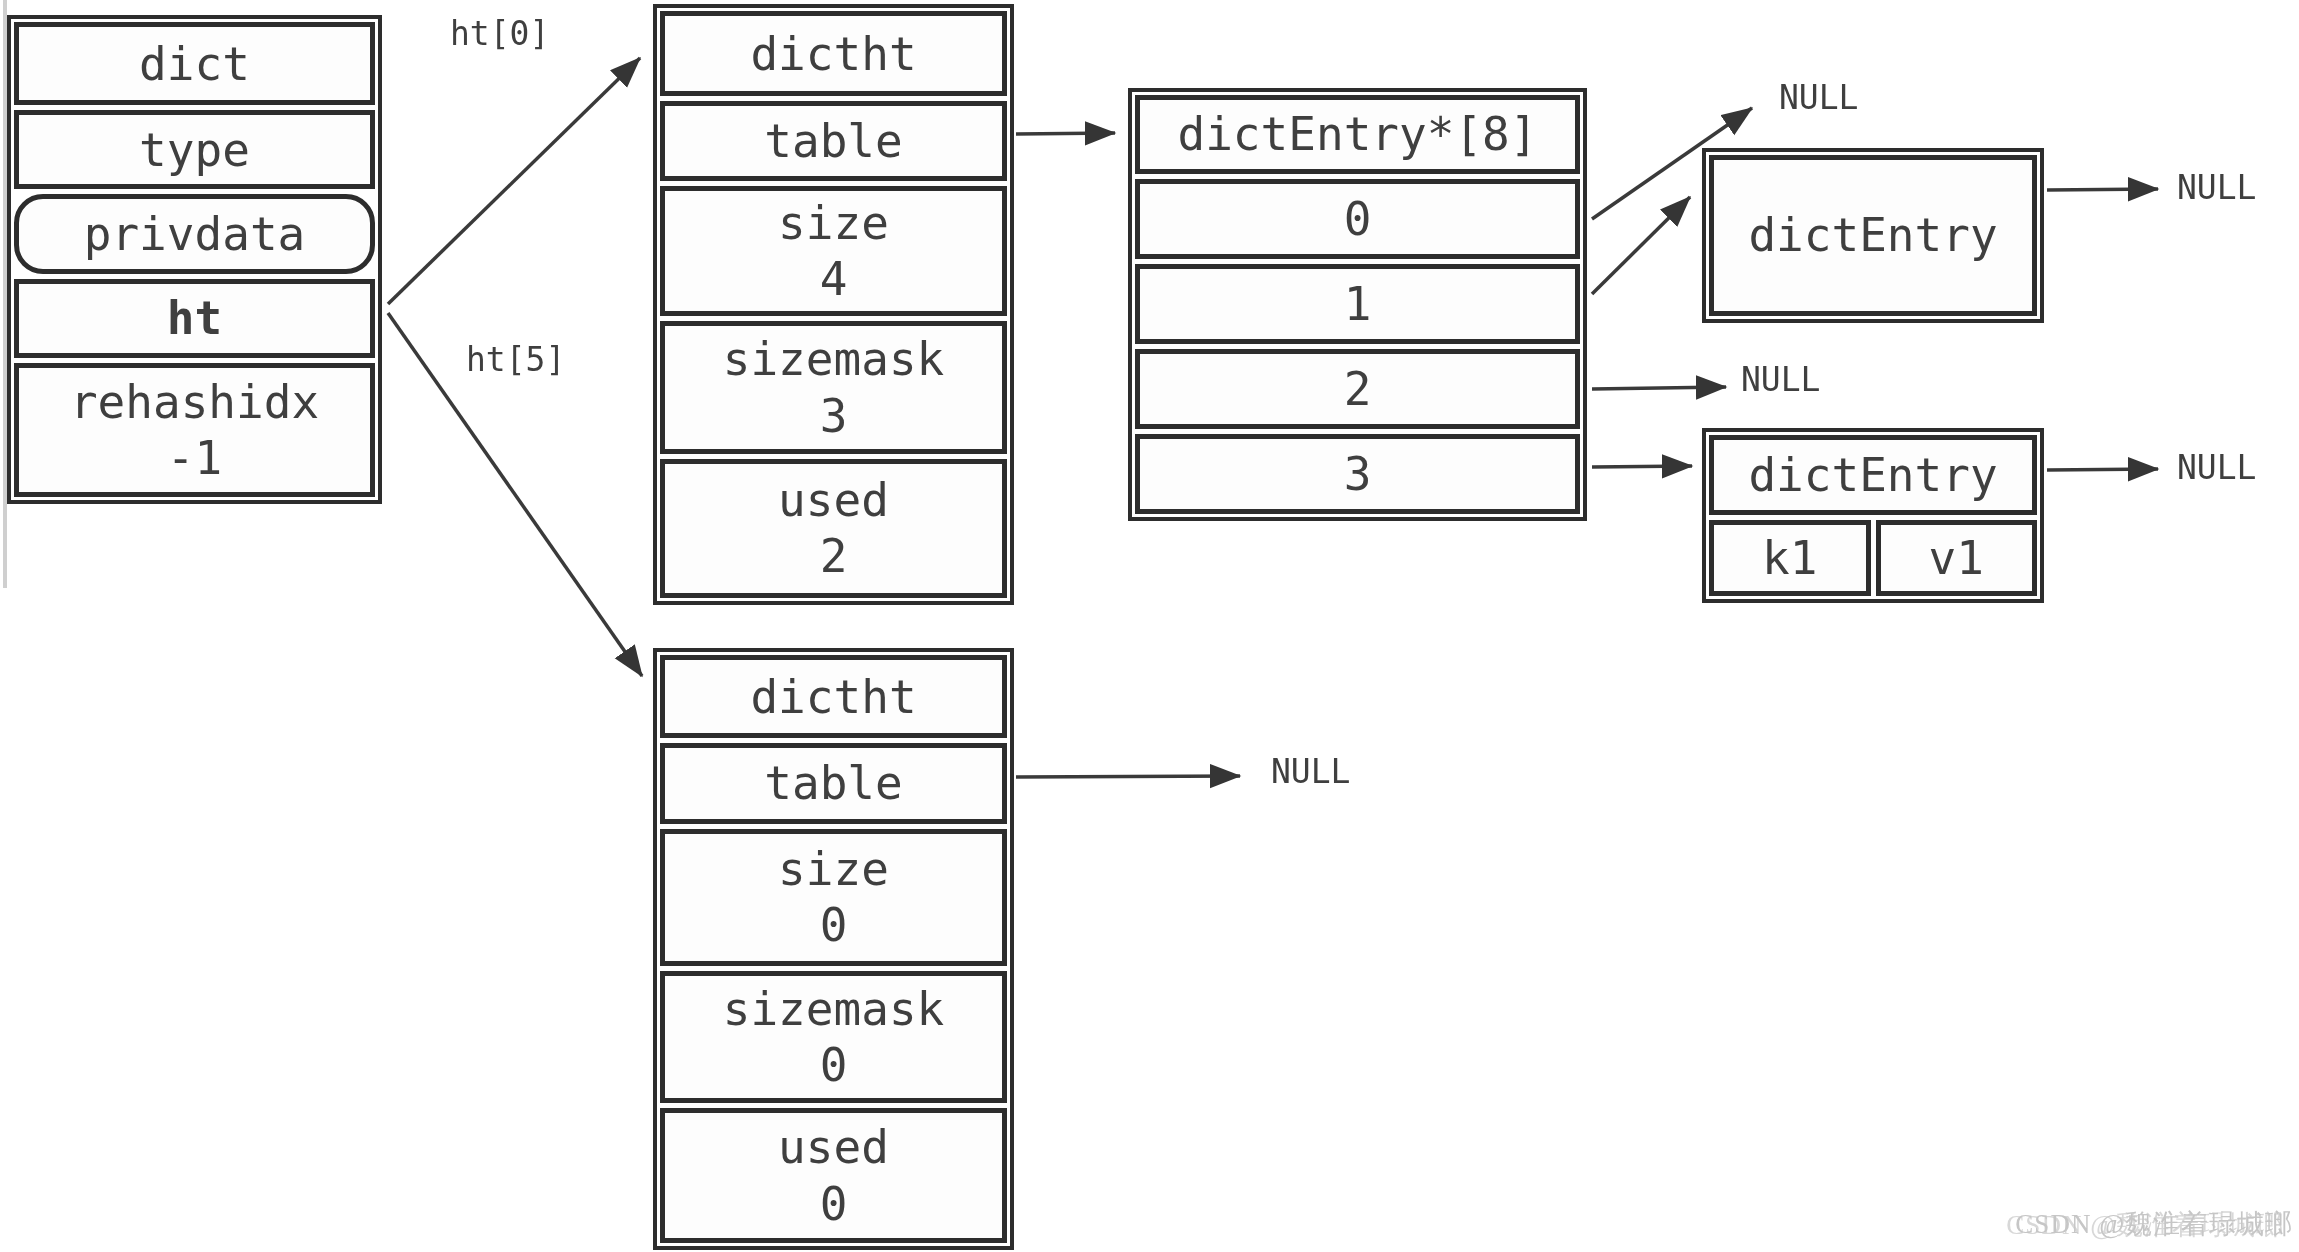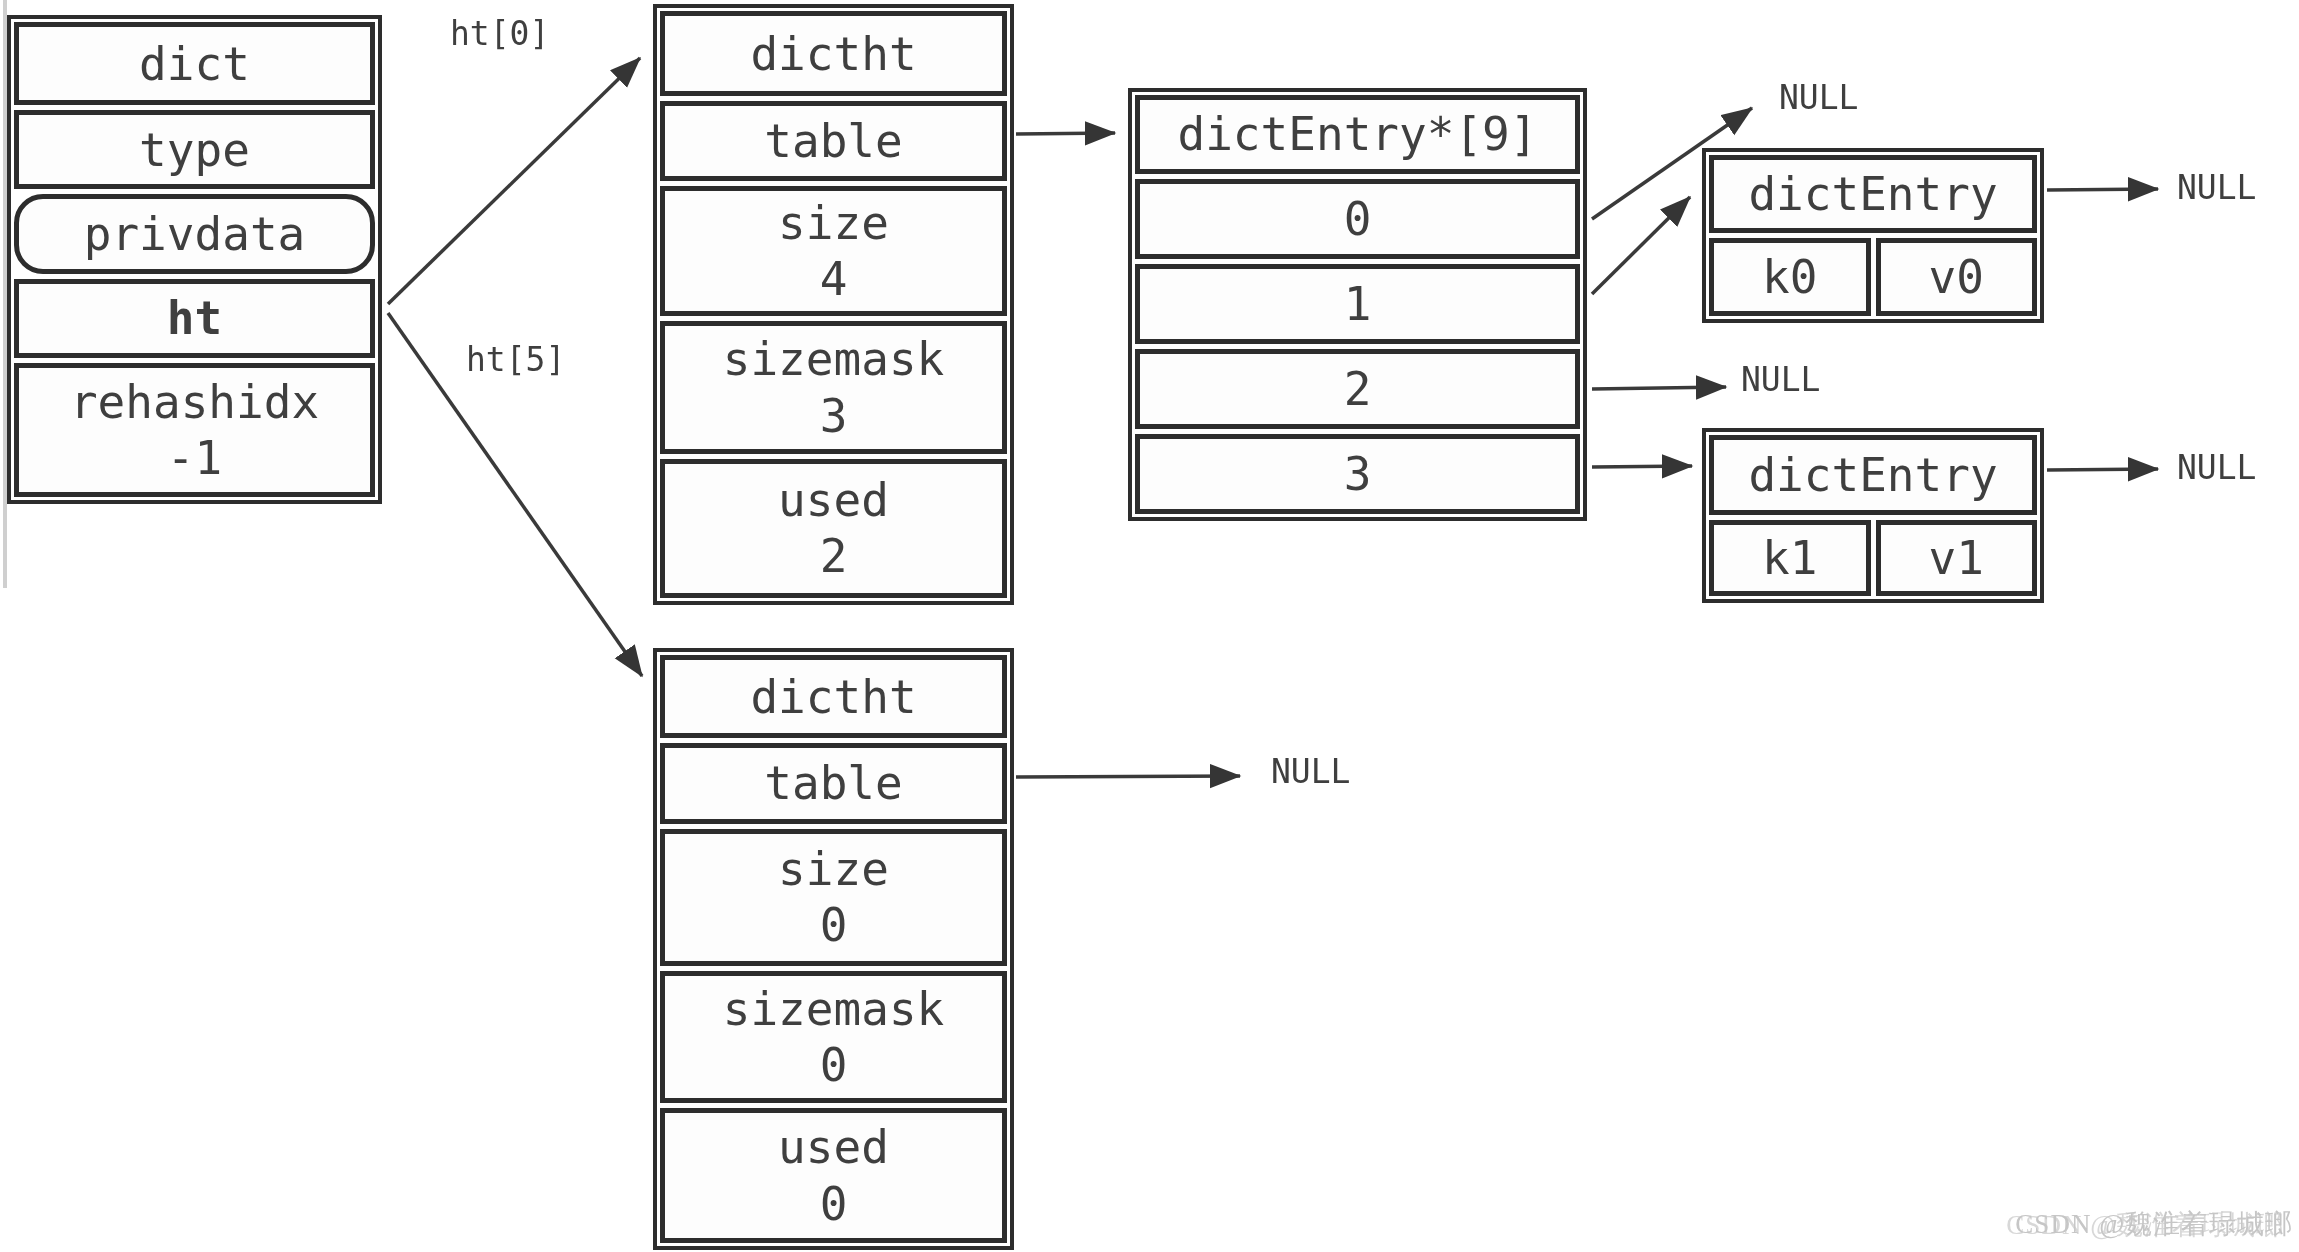--- a/index.html
+++ b/index.html
@@ -105,47 +105,39 @@
       <span>0</span>
     </div>
     <div class="cell" style="flex:140 1 0;">
       <span>used</span>
       <span>0</span>
     </div>
   </div>
 
   <div class="struct" style="left:1128px; top:88px; width:459px; height:433px;">
     <div class="cell" style="flex:85 1 0;">
-      <span>dictEntry*[9]</span>
+      <span>dictEntry*[8]</span>
     </div>
     <div class="cell" style="flex:87 1 0;">
       <span>0</span>
     </div>
     <div class="cell" style="flex:87 1 0;">
       <span>1</span>
     </div>
     <div class="cell" style="flex:86 1 0;">
       <span>2</span>
     </div>
     <div class="cell" style="flex:87 1 0;">
       <span>3</span>
     </div>
   </div>
 
   <div class="struct" style="left:1702px; top:148px; width:342px; height:175px;">
     <div class="cell" style="flex:82 1 0;">
       <span>dictEntry</span>
-    </div>
-    <div class="hsplit" style="flex:93 1 0;">
-      <div class="cell">
-        <span>k0</span>
-      </div>
-      <div class="cell">
-        <span>v0</span>
-      </div>
     </div>
   </div>
 
   <div class="struct" style="left:1702px; top:428px; width:342px; height:175px;">
     <div class="cell" style="flex:84 1 0;">
       <span>dictEntry</span>
     </div>
     <div class="hsplit" style="flex:91 1 0;">
       <div class="cell">
         <span>k1</span>

